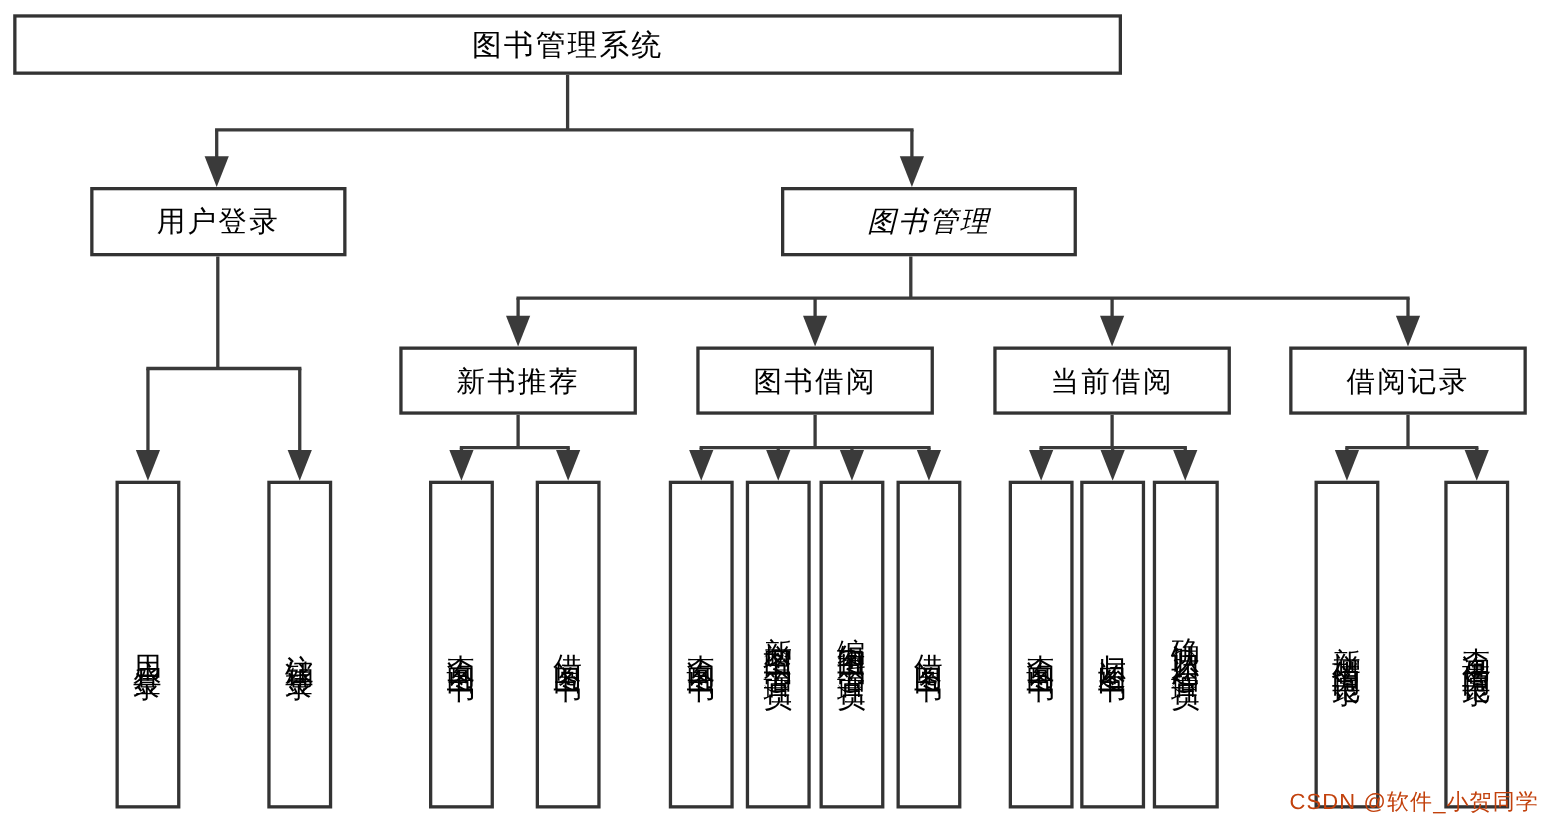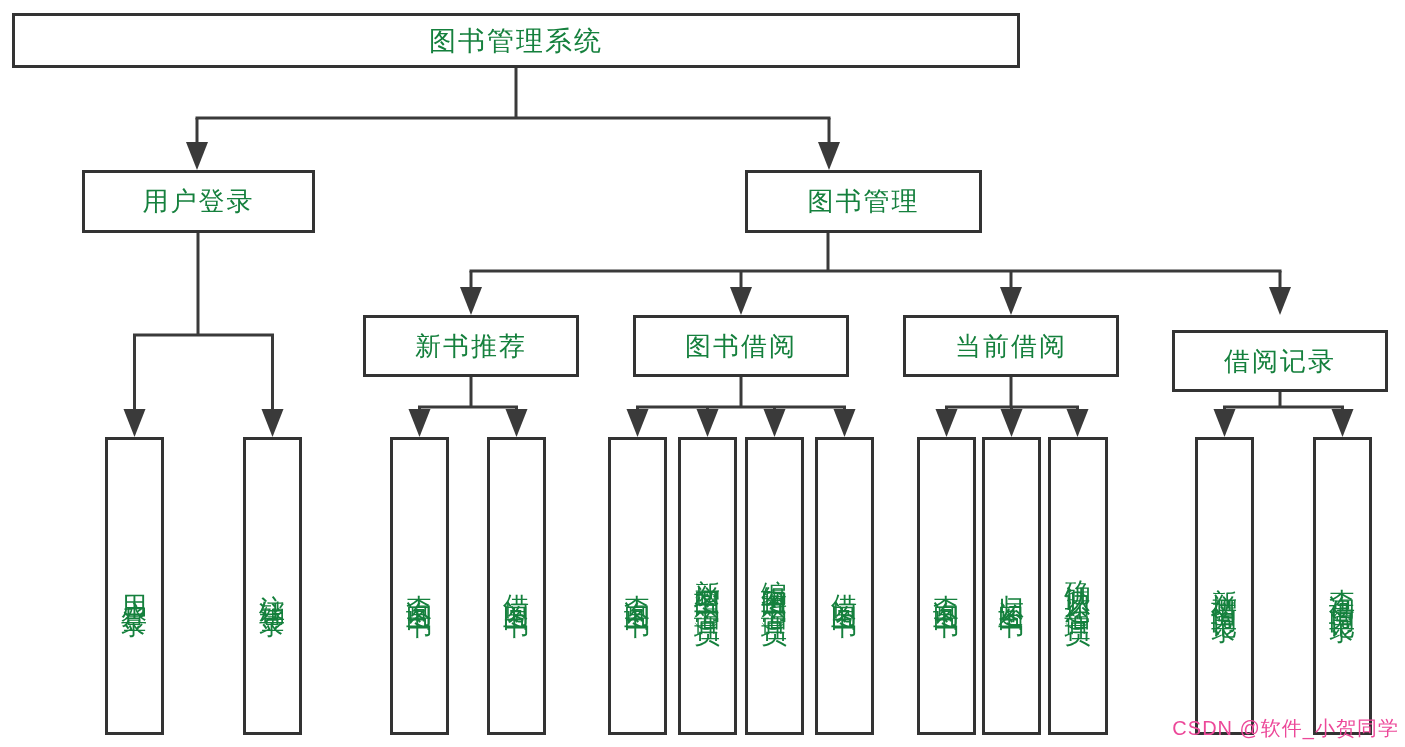--- a/index.html
+++ b/index.html
@@ -20,21 +20,21 @@
     left: 0;
     top: 0;
     width: 1405px;
     height: 747px;
   }
   .box {
     position: absolute;
     box-sizing: border-box;
     border: 3px solid #333333;
     background: #ffffff;
-    color: #15803d;
+    color: #000000;
     display: flex;
     align-items: center;
     justify-content: center;
     text-align: center;
     letter-spacing: 2px;
   }
   .hbox {
     font-size: 26px;
   }
   .root-box {
@@ -45,21 +45,21 @@
     text-orientation: mixed;
     font-size: 26px;
     letter-spacing: 6px;
     line-height: 1;
   }
   .watermark {
     position: absolute;
     right: 6px;
     bottom: 5px;
     font-size: 20px;
-    color: #ec4899;
+    color: #c2410c;
     letter-spacing: 1px;
     z-index: 5;
     white-space: nowrap;
   }
 </style>
 </head>
 <body>
 
 <div class="canvas">
 
@@ -135,26 +135,26 @@
       <line x1="1224.5" y1="407" x2="1224.5" y2="413"></line>
       <polygon points="1213.5,409 1235.5,409 1224.5,437" stroke="none"></polygon>
       <line x1="1342.5" y1="407" x2="1342.5" y2="413"></line>
       <polygon points="1331.5,409 1353.5,409 1342.5,437" stroke="none"></polygon>
     </g>
   </svg>
 
   <div class="box hbox root-box" style="left:12px; top:13px; width:1008px; height:55px;">图书管理系统</div>
 
   <div class="box hbox" style="left:82px; top:170px; width:233px; height:63px;">用户登录</div>
-  <div class="box hbox" style="left:745px; top:170px; width:237px; height:63px;">图书管理</div>
+  <div class="box hbox" style="left:710px; top:170px; width:269px; height:63px;font-style:italic;">图书管理</div>
 
   <div class="box hbox" style="left:633px; top:315px; width:216px; height:62px;">图书借阅</div>
   <div class="box hbox" style="left:363px; top:315px; width:216px; height:62px;">新书推荐</div>
   <div class="box hbox" style="left:903px; top:315px; width:216px; height:62px;text-align:right;">当前借阅</div>
-  <div class="box hbox" style="left:1172px; top:330px; width:216px; height:62px;">借阅记录</div>
+  <div class="box hbox" style="left:1172px; top:315px; width:216px; height:62px;">借阅记录</div>
 
   <div class="box vbox" style="left:105px; top:437px; width:59px; height:298px;">用户登录</div>
   <div class="box vbox" style="left:243px; top:437px; width:59px; height:298px;">注销登录</div>
 
   <div class="box vbox" style="left:390px; top:437px; width:59px; height:298px;">查询图书</div>
   <div class="box vbox" style="left:487px; top:437px; width:59px; height:298px;">借阅图书</div>
 
   <div class="box vbox" style="left:608px; top:437px; width:59px; height:298px;">查询图书</div>
   <div class="box vbox" style="left:678px; top:437px; width:59px; height:298px;">新增图书（管理员）</div>
   <div class="box vbox" style="left:745px; top:437px; width:59px; height:298px;">编辑图书（管理员）</div>

